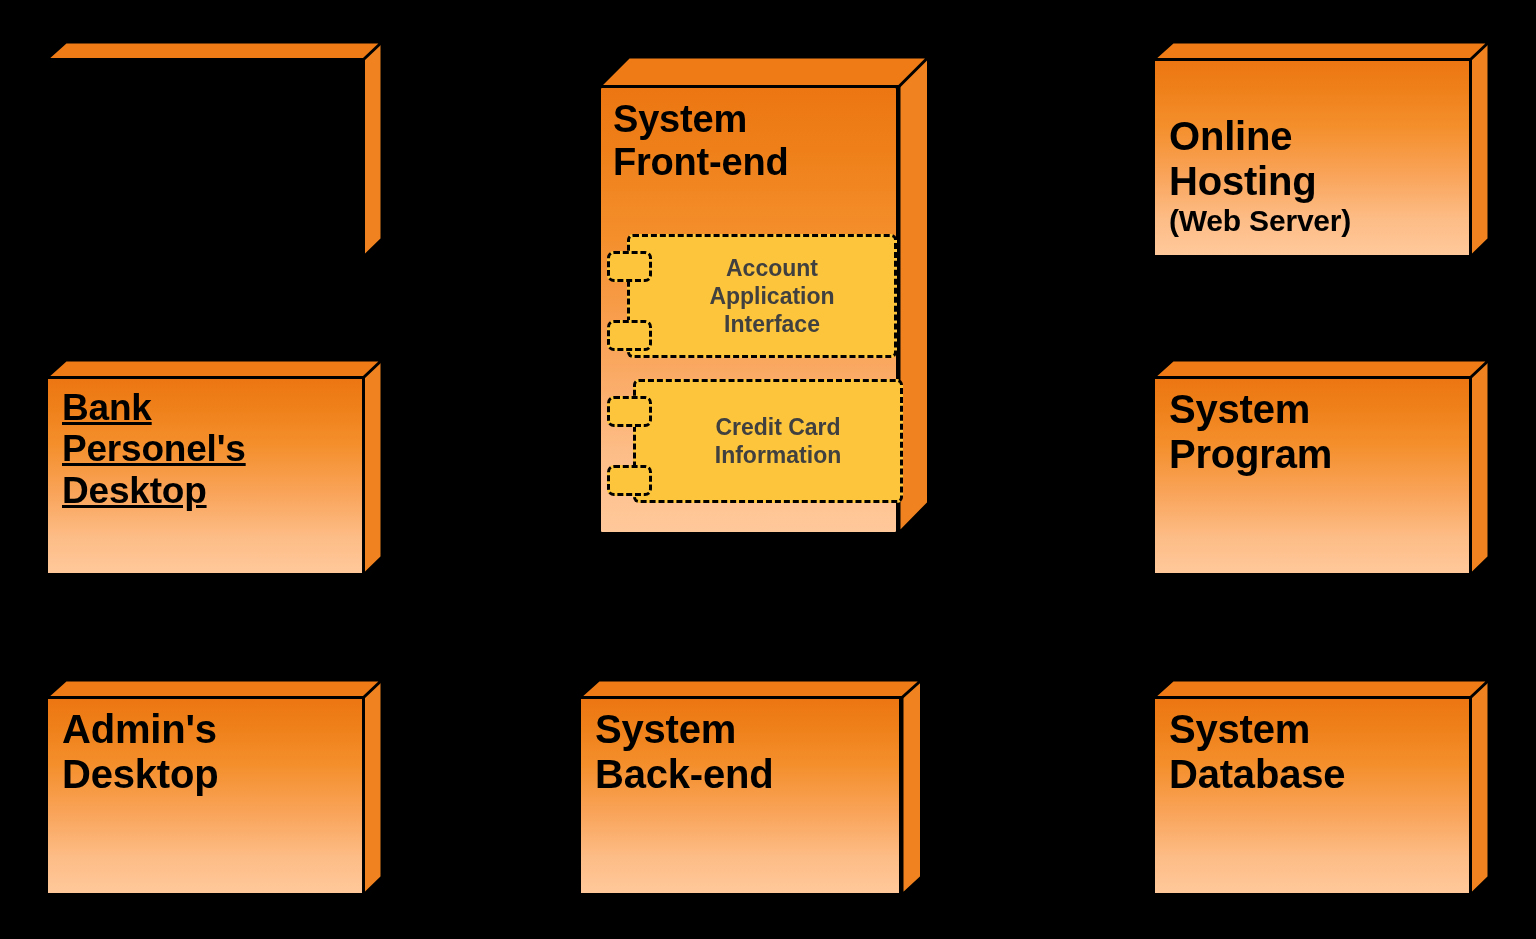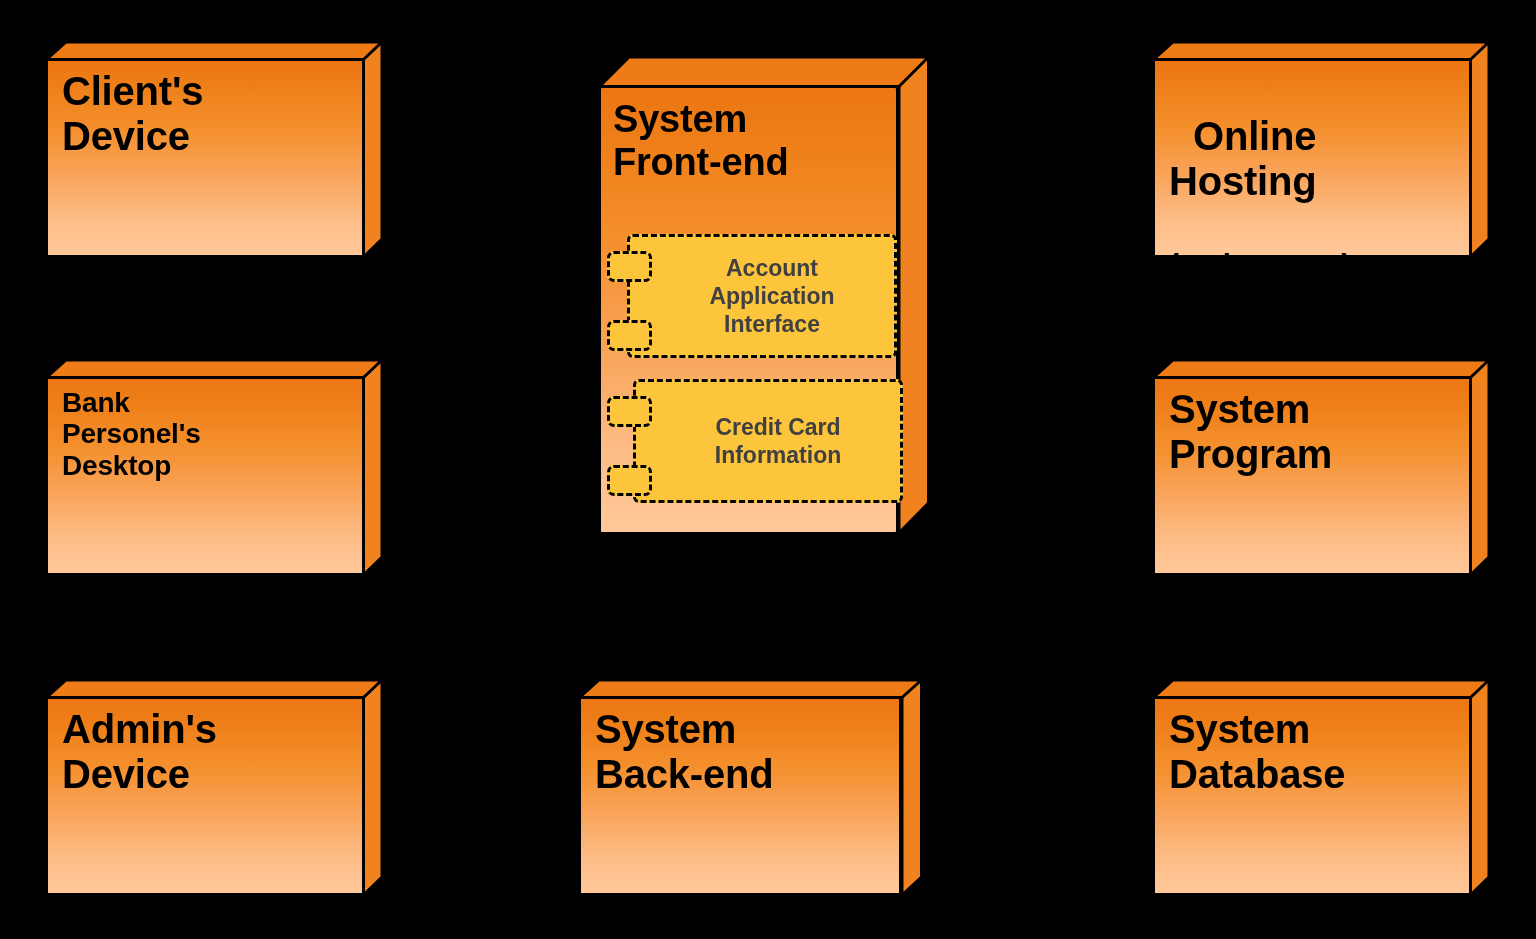--- a/index.html
+++ b/index.html
@@ -57,21 +57,20 @@
     color: #000000;
     font-weight: bold;
     line-height: 1.12;
     letter-spacing: -0.2px;
     white-space: pre-line;
   }
   .node .label .sub {
     display: block;
     font-size: 30px;
     line-height: 1.2;
-    margin-top: 44px;
   }
 
   
   #node-front-end .label {
     left: 12px;
     top: 10px;
   }
 
   
   .component {
@@ -106,46 +105,42 @@
 </head>
 <body>
 
 <div id="stage">
 
   <div class="node" id="node-clients-device" style="left:45px; top:40px; width:338px; height:218px;">
     <svg class="solid" width="338" height="218" viewBox="0 0 338 218">
       <polygon points="1.5,19.5 21,2 337,2 337,199 318.5,217 318.5,19.5" fill="#f08320" stroke="#000" stroke-width="3" stroke-linejoin="round"></polygon>
       <polygon points="1.5,19.5 21,2 337,2 318.5,19.5" fill="#ee7b16" stroke="#000" stroke-width="3" stroke-linejoin="round"></polygon>
     </svg>
-    <div class="front-face">
-      <div class="label" style="font-size:40px;">Client's
-Device</div>
-    </div>
   </div>
 
   <div class="node" id="node-bank-personels-desktop" style="left:45px; top:358px; width:338px; height:218px;">
     <svg class="solid" width="338" height="218" viewBox="0 0 338 218">
       <polygon points="1.5,19.5 21,2 337,2 337,199 318.5,217 318.5,19.5" fill="#f08320" stroke="#000" stroke-width="3" stroke-linejoin="round"></polygon>
       <polygon points="1.5,19.5 21,2 337,2 318.5,19.5" fill="#ee7b16" stroke="#000" stroke-width="3" stroke-linejoin="round"></polygon>
     </svg>
     <div class="front-face">
-      <div class="label" style="font-size:28px;">Bank
+      <div class="label" style="font-size:37px;text-decoration:underline;">Bank
 Personel's
 Desktop</div>
     </div>
   </div>
 
   <div class="node" id="node-admins-desktop" style="left:45px; top:678px; width:338px; height:218px;">
     <svg class="solid" width="338" height="218" viewBox="0 0 338 218">
       <polygon points="1.5,19.5 21,2 337,2 337,199 318.5,217 318.5,19.5" fill="#f08320" stroke="#000" stroke-width="3" stroke-linejoin="round"></polygon>
       <polygon points="1.5,19.5 21,2 337,2 318.5,19.5" fill="#ee7b16" stroke="#000" stroke-width="3" stroke-linejoin="round"></polygon>
     </svg>
     <div class="front-face">
       <div class="label" style="font-size:40px;">Admin's
-Device</div>
+Desktop</div>
     </div>
   </div>
 
   <div class="node" id="node-front-end" style="left:598px; top:55px; width:332px; height:480px;">
     <svg class="solid" width="332" height="480" viewBox="0 0 332 480">
       <polygon points="1.5,31.5 31,2 330.5,2 330.5,448 301,478 301,31.5" fill="#f08320" stroke="#000" stroke-width="3" stroke-linejoin="round"></polygon>
       <polygon points="1.5,31.5 31,2 330.5,2 301,31.5" fill="#ee7b16" stroke="#000" stroke-width="3" stroke-linejoin="round"></polygon>
     </svg>
     <div class="front-face" style="top:30px; right:31px; border-radius:4px;">
       <div class="label" style="font-size:38px;">System
@@ -179,21 +174,21 @@
     </div>
   </div>
 
   <div class="node" id="node-online-hosting" style="left:1152px; top:40px; width:338px; height:218px;">
     <svg class="solid" width="338" height="218" viewBox="0 0 338 218">
       <polygon points="1.5,19.5 21,2 337,2 337,199 318.5,217 318.5,19.5" fill="#f08320" stroke="#000" stroke-width="3" stroke-linejoin="round"></polygon>
       <polygon points="1.5,19.5 21,2 337,2 318.5,19.5" fill="#ee7b16" stroke="#000" stroke-width="3" stroke-linejoin="round"></polygon>
     </svg>
     <div class="front-face">
       <div class="label" style="font-size:40px;">
-        <span style="white-space:pre-line;margin-left:24px;">Online
+        <span style="white-space:pre-line;">Online
 Hosting</span>
         <span class="sub">(Web Server)</span>
       </div>
     </div>
   </div>
 
   <div class="node" id="node-system-program" style="left:1152px; top:358px; width:338px; height:218px;">
     <svg class="solid" width="338" height="218" viewBox="0 0 338 218">
       <polygon points="1.5,19.5 21,2 337,2 337,199 318.5,217 318.5,19.5" fill="#f08320" stroke="#000" stroke-width="3" stroke-linejoin="round"></polygon>
       <polygon points="1.5,19.5 21,2 337,2 318.5,19.5" fill="#ee7b16" stroke="#000" stroke-width="3" stroke-linejoin="round"></polygon>

